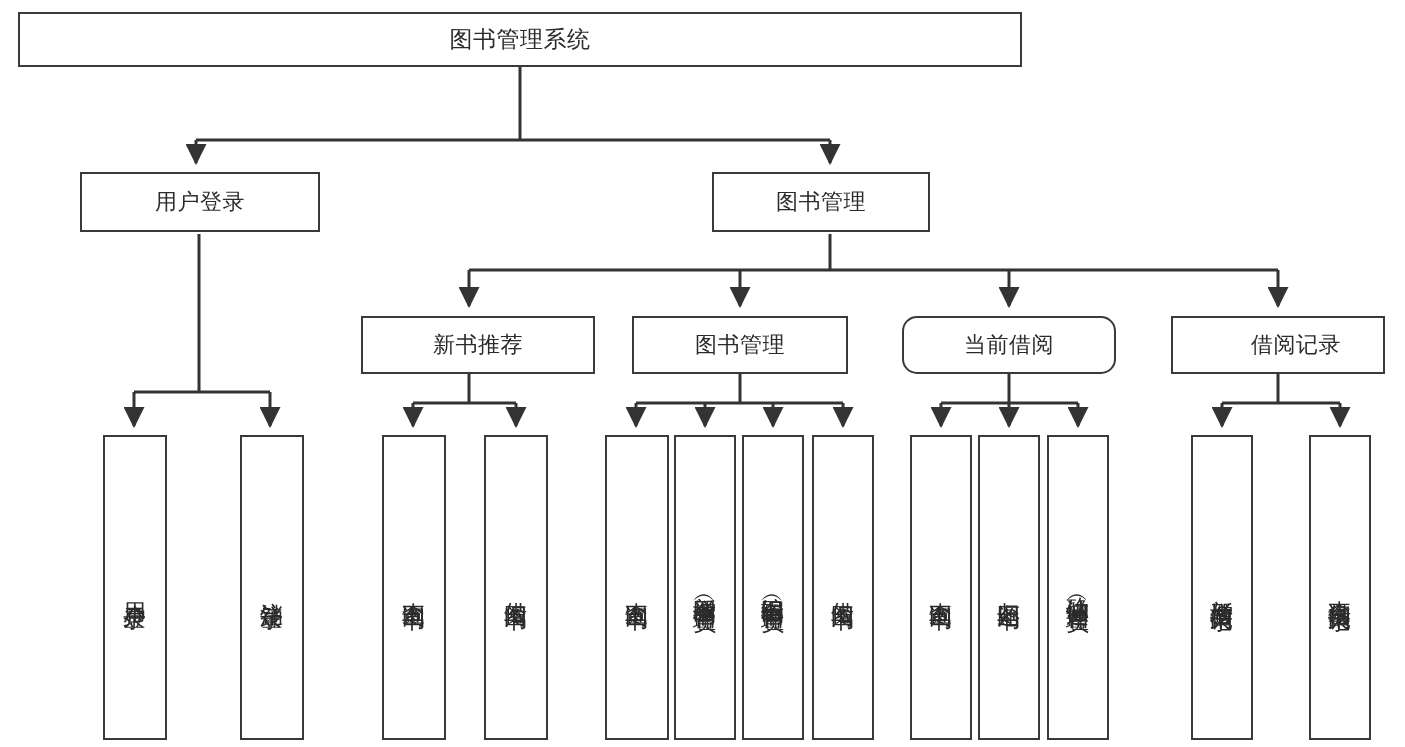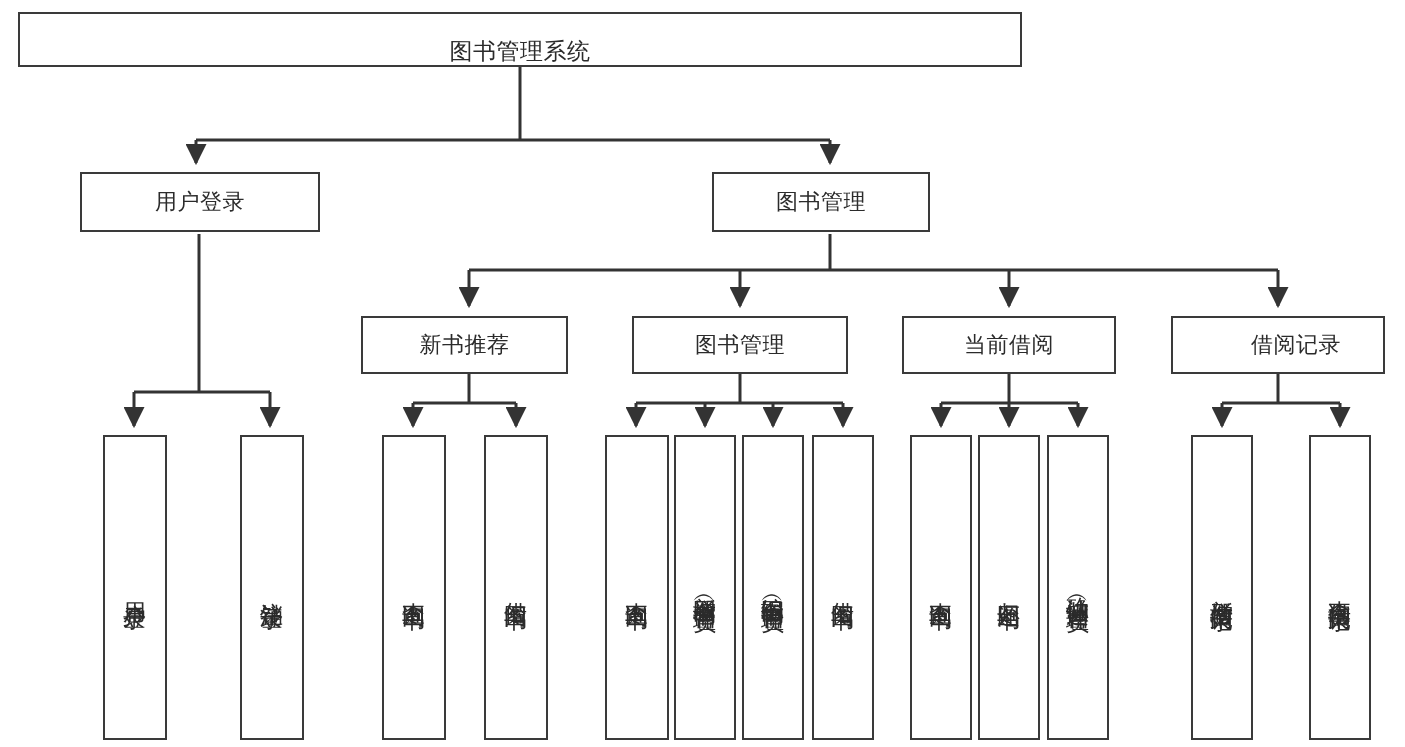--- a/index.html
+++ b/index.html
@@ -122,38 +122,38 @@
       <path d="M 1009 403 L 1009 426" marker-end="url(#arrow)"></path>
       <path d="M 1078 403 L 1078 426" marker-end="url(#arrow)"></path>
 
       <path d="M 1278 374 L 1278 403"></path>
       <path d="M 1222 403 L 1340 403"></path>
       <path d="M 1222 403 L 1222 426" marker-end="url(#arrow)"></path>
       <path d="M 1340 403 L 1340 426" marker-end="url(#arrow)"></path>
     </g>
   </svg>
 
-  <div class="node horiz root" style="left:18px; top:12px; width:1004px; height:55px;align-items:flex-end;">
+  <div class="node horiz root" style="left:18px; top:12px; width:1004px; height:55px;">
     <span class="node-label">图书管理系统</span>
   </div>
 
   <div class="node horiz" style="left:80px; top:172px; width:240px; height:60px;">
     <span class="node-label">用户登录</span>
   </div>
   <div class="node horiz" style="left:712px; top:172px; width:218px; height:60px;">
     <span class="node-label">图书管理</span>
   </div>
 
-  <div class="node horiz" style="left:361px; top:316px; width:207px; height:58px;">
+  <div class="node horiz" style="left:361px; top:316px; width:234px; height:58px;">
     <span class="node-label">新书推荐</span>
   </div>
   <div class="node horiz" style="left:632px; top:316px; width:216px; height:58px;">
     <span class="node-label">图书管理</span>
   </div>
-  <div class="node horiz" style="left:902px; top:316px; width:214px; height:58px;">
+  <div class="node horiz" style="left:902px; top:316px; width:214px; height:58px;border-radius:15px;">
     <span class="node-label">当前借阅</span>
   </div>
   <div class="node horiz" style="left:1171px; top:316px; width:214px; height:58px;padding-left:36px;">
     <span class="node-label">借阅记录</span>
   </div>
 
   <div class="node vert" style="left:103px; top:435px; width:64px; height:305px;">
     <span class="node-label">用户登录</span>
   </div>
   <div class="node vert" style="left:240px; top:435px; width:64px; height:305px;">

